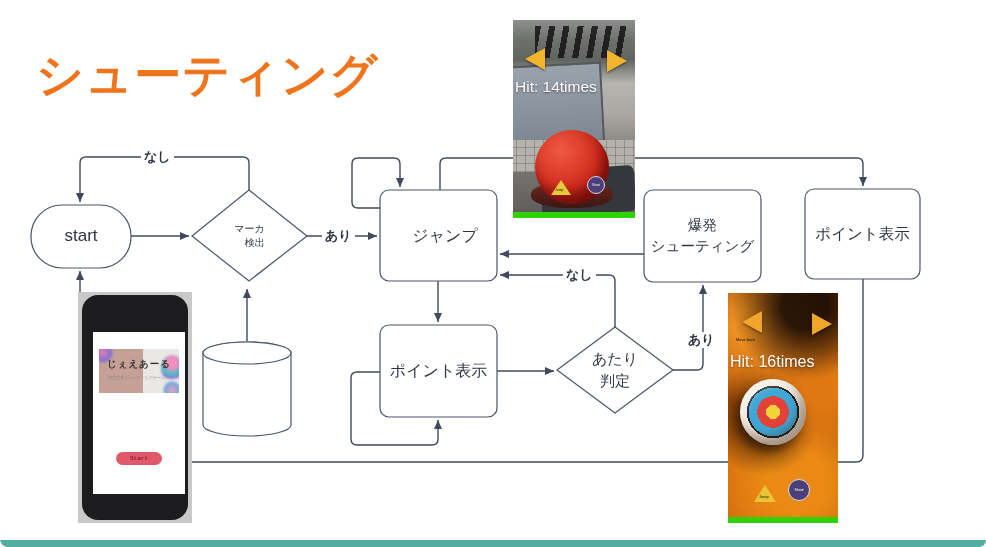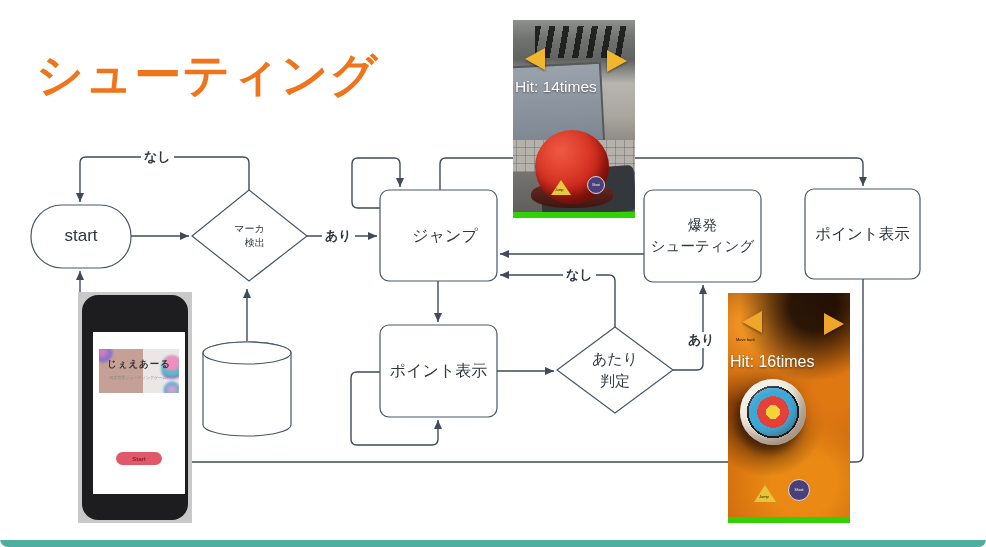--- a/index.html
+++ b/index.html
@@ -6,21 +6,21 @@
   .slide{position:relative;width:986px;height:547px;background:#ffffff;overflow:hidden;
          border-right:1px solid #d9d9d9;border-radius:0 0 8px 8px;}
   .title{position:absolute;left:36px;top:44px;font-size:47px;font-weight:800;
          color:#ee751c;letter-spacing:1px;}
   .nodetext{position:absolute;display:flex;align-items:center;justify-content:center;
             text-align:center;color:#2e3540;white-space:pre-line;line-height:1.45;}
   .edgelabel{position:absolute;font-size:13px;font-weight:700;color:#2e3540;
              background:#ffffff;padding:0 3px;line-height:16px;}
   .shot{position:absolute;overflow:hidden;}
   
-  .phone-wrap{left:78px;top:292px;width:114px;height:231px;background:#c9c9c9;}
+  .phone-wrap{left:78px;top:292px;width:114px;height:231px;background:#c9c9c9;font-family:Liberation Mono, monospace;}
   .phone-body{position:absolute;left:4px;top:3px;width:106px;height:225px;background:#1d1d1f;border-radius:16px;}
   .phone-screen{position:absolute;left:11px;top:37px;width:92px;height:162px;background:#ffffff;}
   .banner{position:absolute;left:6px;top:17px;width:80px;height:44px;overflow:hidden;}
   .banner-left{position:absolute;left:0;top:0;width:55%;height:100%;background:#c4a096;}
   .banner-right{position:absolute;right:0;top:0;width:45%;height:100%;background:#eae8e6;}
   .flower{position:absolute;border-radius:50%;filter:blur(1px);}
   .f1{left:-4px;top:-4px;width:18px;height:18px;
       background:radial-gradient(circle at 40% 40%,#e77fb4,#7f6fd0 60%,transparent 75%);}
   .f2{right:-4px;top:6px;width:22px;height:26px;
       background:radial-gradient(circle at 50% 30%,#ef8fc0 0 30%,#5db8c9 45% 60%,#8b63cf 70%,transparent 80%);}
@@ -66,21 +66,21 @@
   .green-bar{position:absolute;left:0;bottom:0;width:100%;height:6px;background:#30d206;}
   
   .fire{left:728px;top:293px;width:110px;height:230px;
     background:
       radial-gradient(circle at 70% 6%,rgba(25,12,4,.9) 0 10%,transparent 32%),
       radial-gradient(circle at 20% 14%,#ef9122 0 7%,transparent 36%),
       radial-gradient(circle at 88% 40%,#e07812 0 12%,transparent 45%),
       radial-gradient(circle at 32% 55%,rgba(40,16,4,.75) 0 9%,transparent 38%),
       radial-gradient(circle at 62% 82%,#ea8a14 0 16%,transparent 55%),
       radial-gradient(circle at 8% 82%,#c65d0a 0 13%,transparent 48%),
-      linear-gradient(180deg,#833a07,#c05b09 30%,#9c4406 62%,#b55407); padding-left: 12px;}
+      linear-gradient(180deg,#833a07,#c05b09 30%,#9c4406 62%,#b55407);}
   .target{position:absolute;left:12px;top:86px;width:66px;height:66px;border-radius:50%;
     background:radial-gradient(circle,#f2d438 0 15%,#e34139 15% 34%,#3fa7d6 34% 52%,
                #1c1c1c 52% 56%,#efe9dd 56% 72%,#c9c4ba 72% 78%,#f3efe6 78% 88%,#a9a49a 88% 100%);
     box-shadow:-4px 7px 9px rgba(35,16,4,.55),inset 4px 6px 6px rgba(255,255,255,.45),
                inset -7px -9px 10px rgba(60,28,8,.4);}
   .tiny-black{position:absolute;font-size:4px;color:#0d0d0d;}
   
   .footer-bar{position:absolute;left:0;bottom:0;width:100%;height:7px;background:#4faea1;border-radius:0 0 6px 6px;}
   svg{position:absolute;left:0;top:0;}
 </style>

